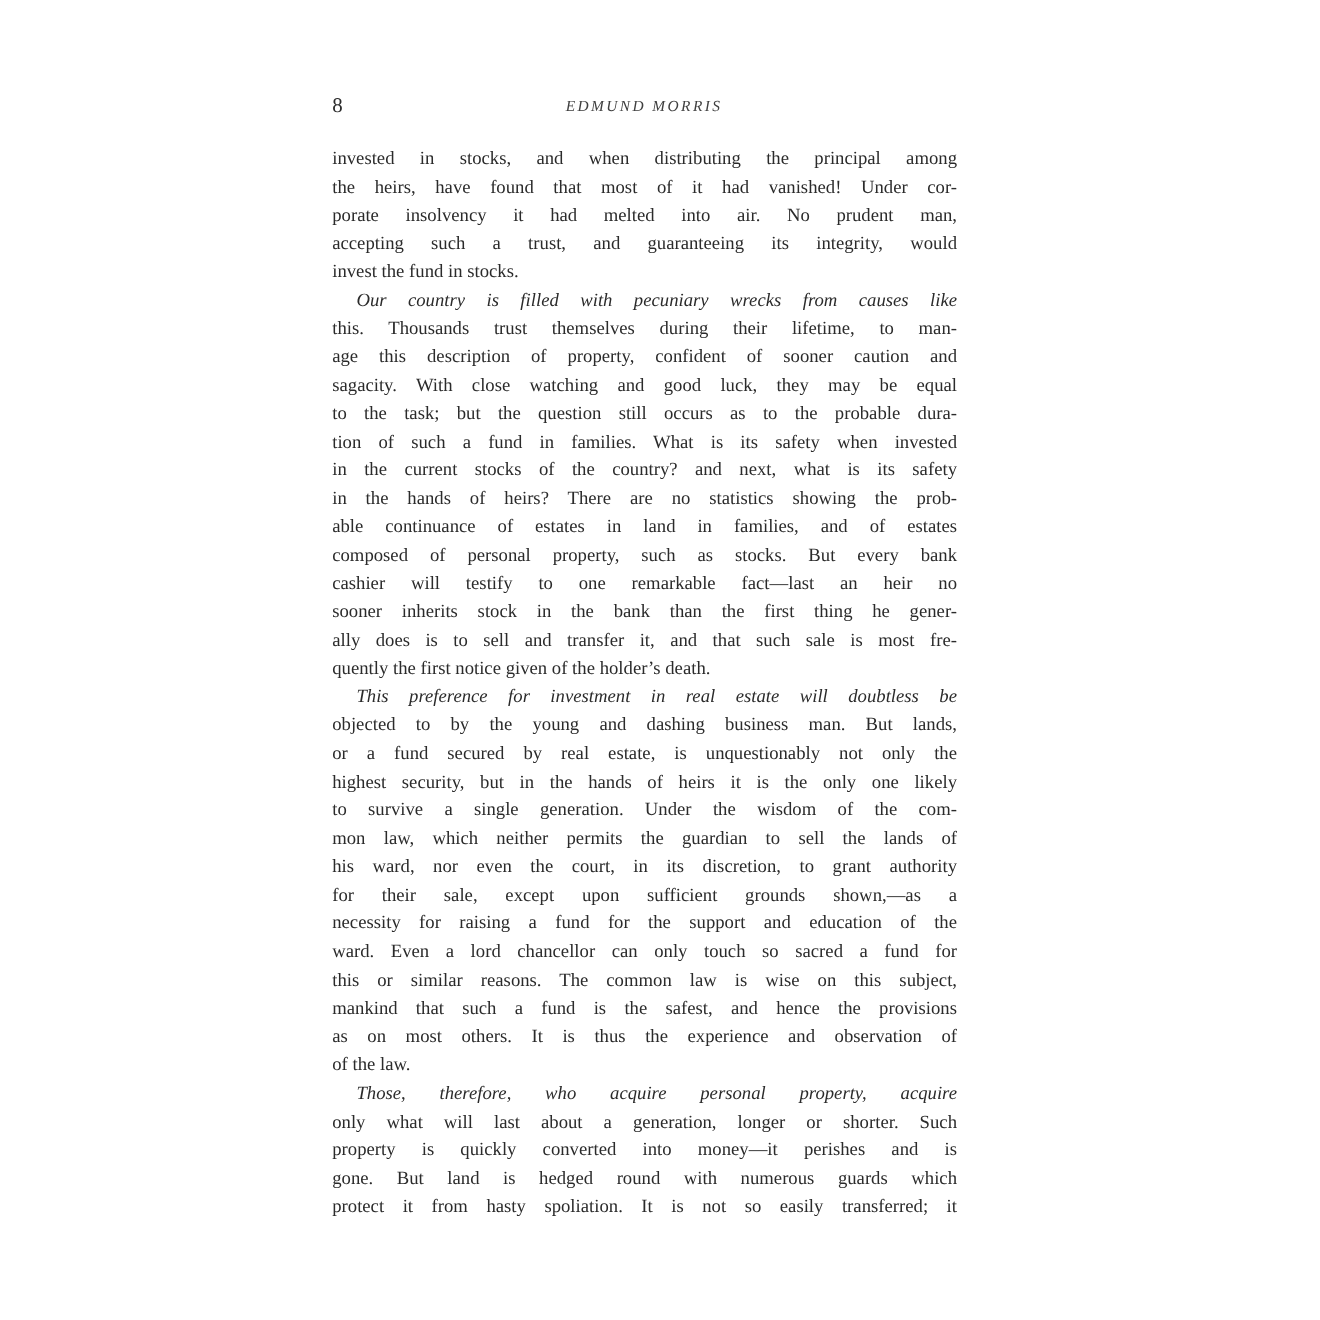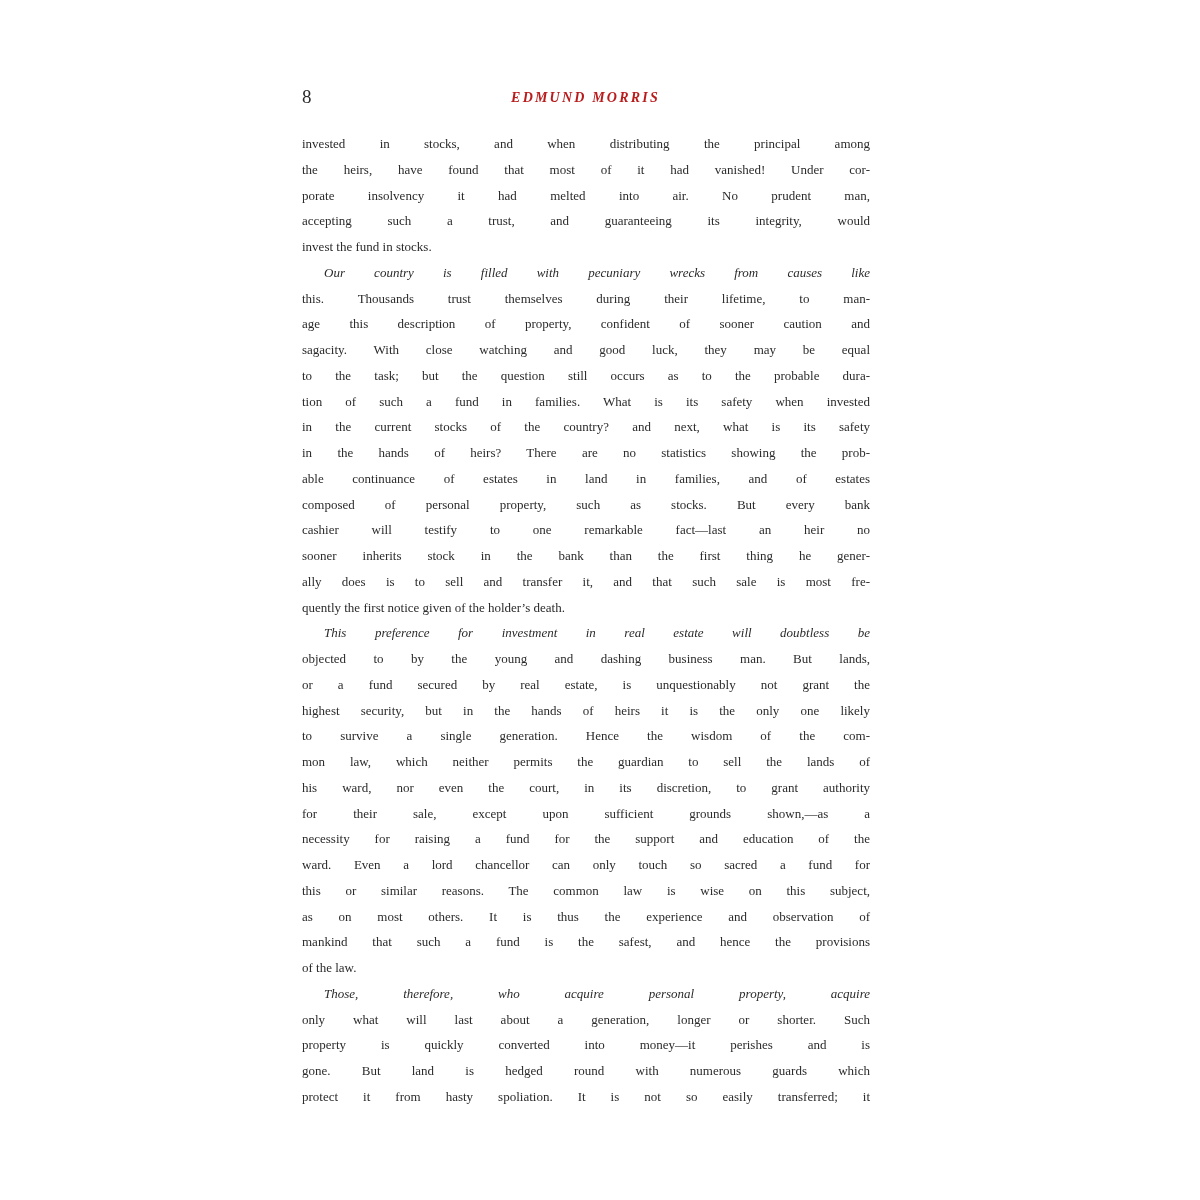--- a/index.html
+++ b/index.html
@@ -34,26 +34,25 @@
     }
     .header-title {
       position: absolute;
       left: 0;
       right: 1px;
       top: 1px;
       text-align: center;
       font-style: italic;
       font-size: 14px;
       letter-spacing: 2.2px;
-      color: #b91c1c;
-      font-weight: bold;
+      color: #404040;
     }
     .body-text {
       margin-top: 17px;
-      font-size: 13px;
+      font-size: 17px;
       line-height: 25.75px;
     }
     .line {
       display: block;
       text-align: justify;
       text-align-last: justify;
       white-space: nowrap;
       height: 25.75px;
       overflow: visible;
     }
@@ -93,31 +92,31 @@
         <span class="line">able continuance of estates in land in families, and of estates</span>
         <span class="line">composed of personal property, such as stocks. But every bank</span>
         <span class="line">cashier will testify to one remarkable fact—last an heir no</span>
         <span class="line">sooner inherits stock in the bank than the first thing he gener-</span>
         <span class="line">ally does is to sell and transfer it, and that such sale is most fre-</span>
         <span class="line last">quently the first notice given of the holder’s death.</span>
       </div>
       <div class="paragraph">
         <span class="line indent">This preference for investment in real estate will doubtless be</span>
         <span class="line">objected to by the young and dashing business man. But lands,</span>
-        <span class="line">or a fund secured by real estate, is unquestionably not grant the</span>
+        <span class="line">or a fund secured by real estate, is unquestionably not only the</span>
         <span class="line">highest security, but in the hands of heirs it is the only one likely</span>
-        <span class="line">to survive a single generation. Hence the wisdom of the com-</span>
+        <span class="line">to survive a single generation. Under the wisdom of the com-</span>
         <span class="line">mon law, which neither permits the guardian to sell the lands of</span>
         <span class="line">his ward, nor even the court, in its discretion, to grant authority</span>
         <span class="line">for their sale, except upon sufficient grounds shown,—as a</span>
         <span class="line">necessity for raising a fund for the support and education of the</span>
         <span class="line">ward. Even a lord chancellor can only touch so sacred a fund for</span>
         <span class="line">this or similar reasons. The common law is wise on this subject,</span>
+        <span class="line">mankind that such a fund is the safest, and hence the provisions</span>
         <span class="line">as on most others. It is thus the experience and observation of</span>
-        <span class="line">mankind that such a fund is the safest, and hence the provisions</span>
         <span class="line last">of the law.</span>
       </div>
       <div class="paragraph">
         <span class="line indent">Those, therefore, who acquire personal property, acquire</span>
         <span class="line">only what will last about a generation, longer or shorter. Such</span>
         <span class="line">property is quickly converted into money—it perishes and is</span>
         <span class="line">gone. But land is hedged round with numerous guards which</span>
         <span class="line">protect it from hasty spoliation. It is not so easily transferred; it</span>
       </div>
     </div>

